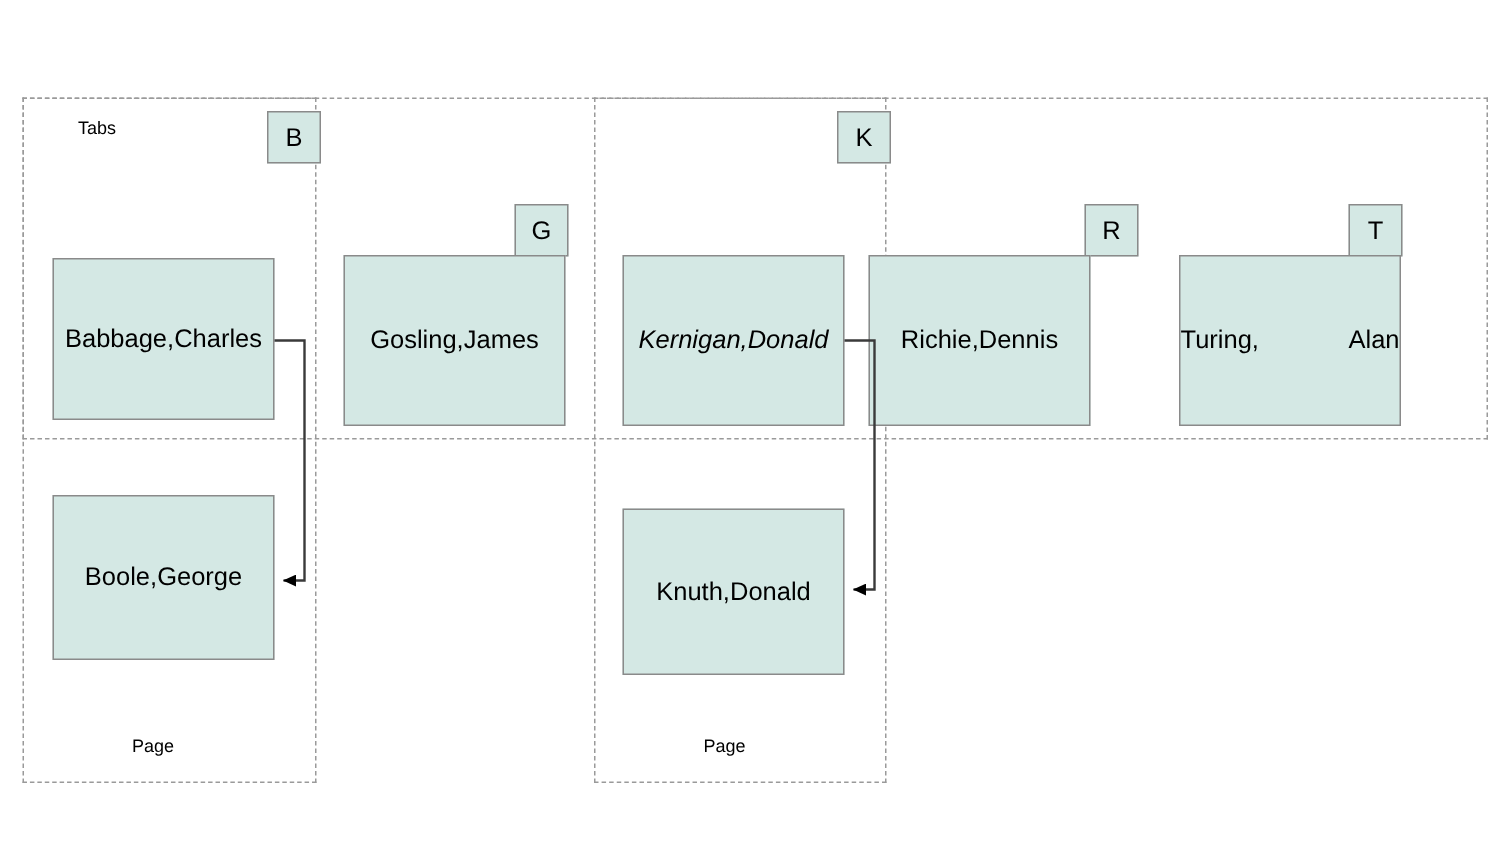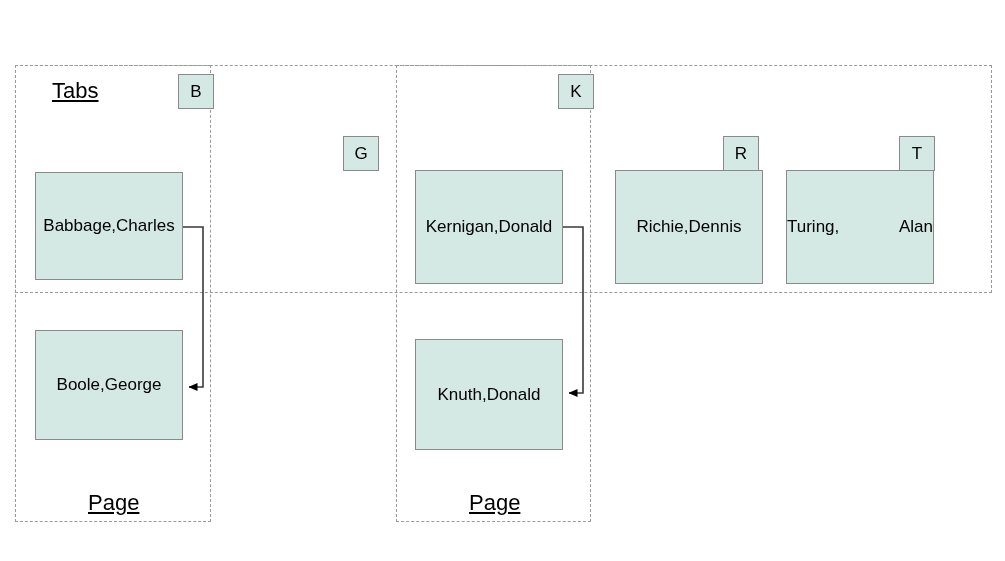--- a/index.html
+++ b/index.html
@@ -1,21 +1,21 @@
 <!DOCTYPE html>
 <html><head>
 <meta charset="utf-8">
 <style>
   html,body{margin:0;padding:0;background:#ffffff;}
   body{width:1005px;height:561px;position:relative;overflow:hidden;
        font-family:"Liberation Sans","DejaVu Sans",sans-serif;}
   #stage{position:absolute;left:0;top:0;width:1005px;height:561px;}
 
   .dashed-box{position:absolute;border:1.5px dashed #9a9a9a;background:transparent;box-sizing:border-box;}
-  .region-label{position:absolute;font-size:22px;color:#000;white-space:nowrap;text-decoration:underline;}
+  .region-label{position:absolute;font-size:12px;color:#000;white-space:nowrap;}
 
   .title-chip{position:absolute;background:#d4e8e4;color:#000;font-size:18px;
               display:flex;align-items:center;justify-content:center;box-sizing:border-box;}
 
   .node{position:absolute;background:#d4e8e4;border:1px solid #8a8a8a;box-sizing:border-box;
         display:flex;flex-direction:row;align-items:center;justify-content:center;
         font-size:17px;color:#000;line-height:1.5;text-align:center;}
   .node .ln{display:block;}
 
   .tab-chip{position:absolute;background:#d4e8e4;border:1px solid #8a8a8a;box-sizing:border-box;
@@ -54,32 +54,36 @@
   <div class="node" style="left:35px;top:172px;width:148px;height:108px;">
     <span class="ln">Babbage,</span>
     <span class="ln">Charles</span>
   </div>
 
   <div class="node" style="left:35px;top:330px;width:148px;height:110px;">
     <span class="ln">Boole,</span>
     <span class="ln">George</span>
   </div>
 
+  <div class="node" style="left:229px;top:170px;width:148px;height:114px;">
+    <span class="ln">Gosling,</span>
+    <span class="ln">James</span>
+  </div>
 
-  <div class="node" style="left:415px;top:170px;width:148px;height:114px;">
+  <div class="node" style="left:415px;top:170px;width:148px;height:114px;font-style:italic;">
     <span class="ln">Kernigan,</span>
     <span class="ln">Donald</span>
   </div>
 
   <div class="node" style="left:415px;top:339px;width:148px;height:111px;">
     <span class="ln">Knuth,</span>
     <span class="ln">Donald</span>
   </div>
 
-  <div class="node" style="left:615px;top:170px;width:148px;height:114px;">
+  <div class="node" style="left:579px;top:170px;width:148px;height:114px;">
     <span class="ln">Richie,</span>
     <span class="ln">Dennis</span>
   </div>
 
   <div class="node" style="left:786px;top:170px;width:148px;height:114px;justify-content:space-between;">
     <span class="ln">Turing,</span>
     <span class="ln">Alan</span>
   </div>
 
   <svg class="edges" viewBox="0 0 1005 561">

